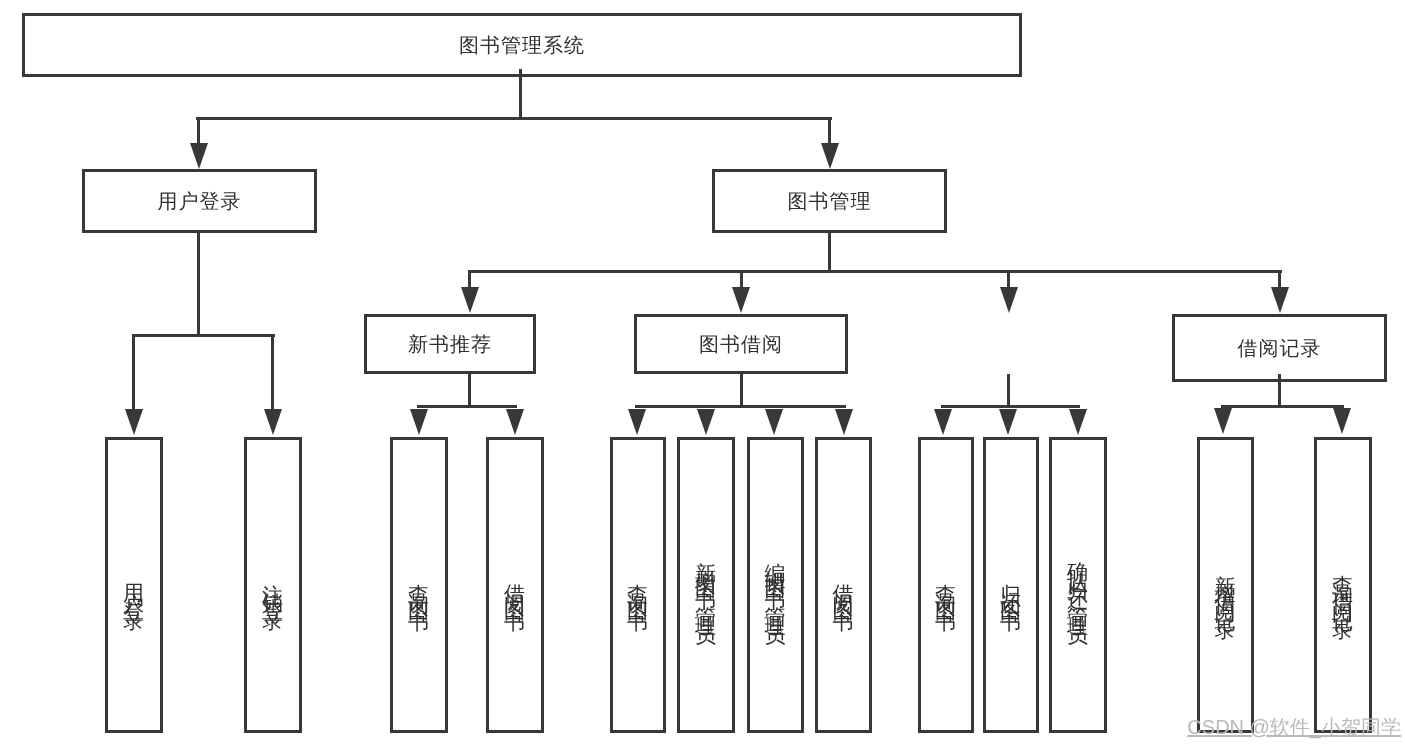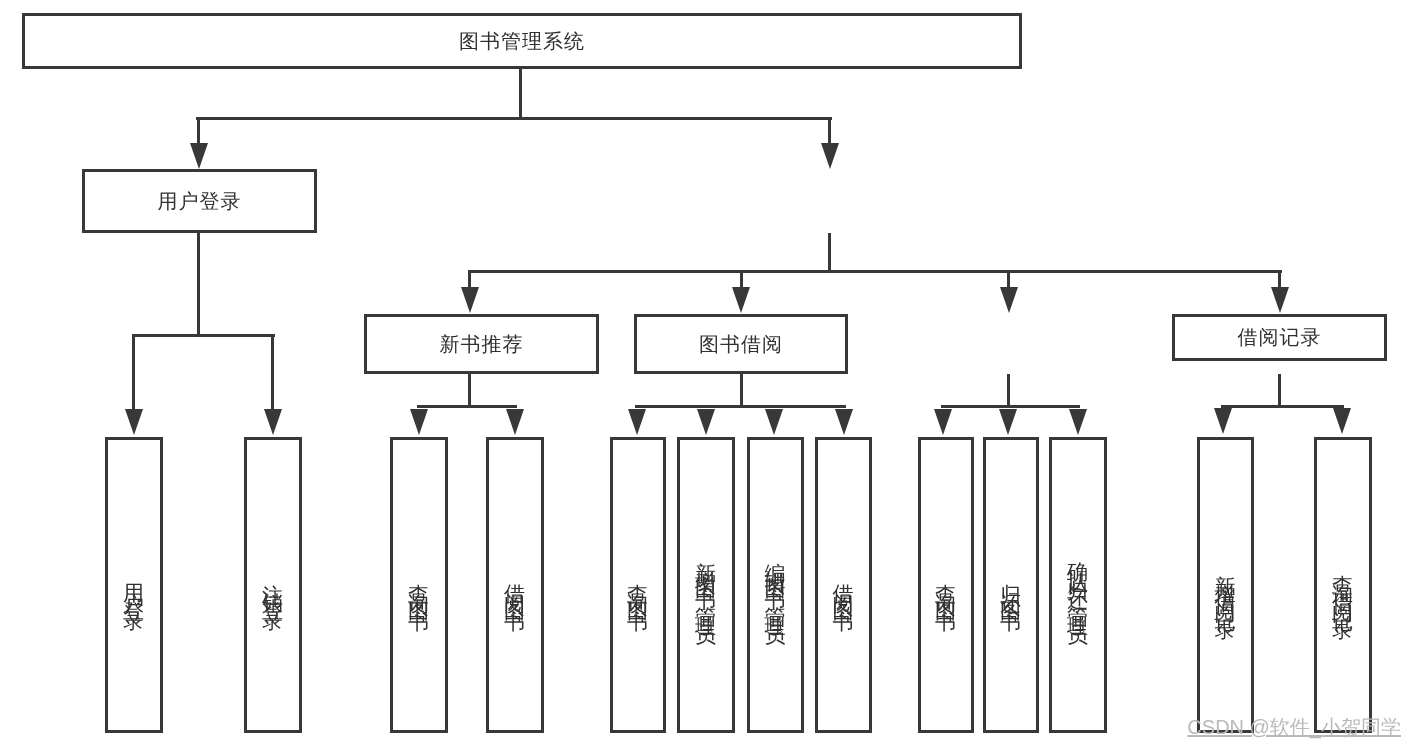--- a/index.html
+++ b/index.html
@@ -64,60 +64,63 @@
     z-index:10;
     white-space:nowrap;
     text-decoration:underline;
   }
 </style>
 </head>
 <body>
 
 <div class="canvas">
 
-  <div class="box" style="left:22px;top:13px;width:1000px;height:56px;">
+  <div class="box" style="left:22px;top:13px;width:1000px;height:64px;">
     <span class="lbl">图书管理系统</span>
   </div>
 
   <div class="vl" style="left:519px;top:69px;height:51px;"></div>
   <div class="hl" style="left:196px;top:117px;width:636px;"></div>
   <div class="vl" style="left:197px;top:117px;height:30px;"></div>
   <div class="vl" style="left:828px;top:117px;height:30px;"></div>
   <div class="ar" style="left:190px;top:143px;"></div>
   <div class="ar" style="left:821px;top:143px;"></div>
 
   <div class="box" style="left:82px;top:169px;width:235px;height:64px;">
     <span class="lbl">用户登录</span>
+  </div>
+  <div class="box" style="left:712px;top:169px;width:235px;height:64px;">
+    <span class="lbl">图书管理</span>
   </div>
 
   <div class="vl" style="left:197px;top:233px;height:104px;"></div>
   <div class="hl" style="left:132px;top:334px;width:143px;"></div>
   <div class="vl" style="left:132px;top:334px;height:76px;"></div>
   <div class="vl" style="left:271px;top:334px;height:76px;"></div>
   <div class="ar" style="left:125px;top:409px;"></div>
   <div class="ar" style="left:264px;top:409px;"></div>
 
   <div class="vl" style="left:828px;top:233px;height:40px;"></div>
   <div class="hl" style="left:468px;top:270px;width:814px;"></div>
   <div class="vl" style="left:468px;top:270px;height:18px;"></div>
   <div class="vl" style="left:740px;top:270px;height:18px;"></div>
   <div class="vl" style="left:1007px;top:270px;height:18px;"></div>
   <div class="vl" style="left:1278px;top:270px;height:18px;"></div>
   <div class="ar" style="left:461px;top:287px;"></div>
   <div class="ar" style="left:732px;top:287px;"></div>
   <div class="ar" style="left:1000px;top:287px;"></div>
   <div class="ar" style="left:1271px;top:287px;"></div>
 
-  <div class="box" style="left:364px;top:314px;width:235px;height:60px;">
+  <div class="box" style="left:364px;top:314px;width:172px;height:60px;">
     <span class="lbl">新书推荐</span>
   </div>
   <div class="box" style="left:634px;top:314px;width:214px;height:60px;">
     <span class="lbl">图书借阅</span>
   </div>
-  <div class="box" style="left:1172px;top:314px;width:215px;height:47px;">
+  <div class="box" style="left:1172px;top:314px;width:215px;height:68px;">
     <span class="lbl">借阅记录</span>
   </div>
 
   <div class="vl" style="left:468px;top:374px;height:34px;"></div>
   <div class="hl" style="left:417px;top:405px;width:100px;"></div>
   <div class="ar" style="left:410px;top:409px;"></div>
   <div class="ar" style="left:506px;top:409px;"></div>
 
   <div class="vl" style="left:740px;top:374px;height:34px;"></div>
   <div class="hl" style="left:635px;top:405px;width:211px;"></div>

